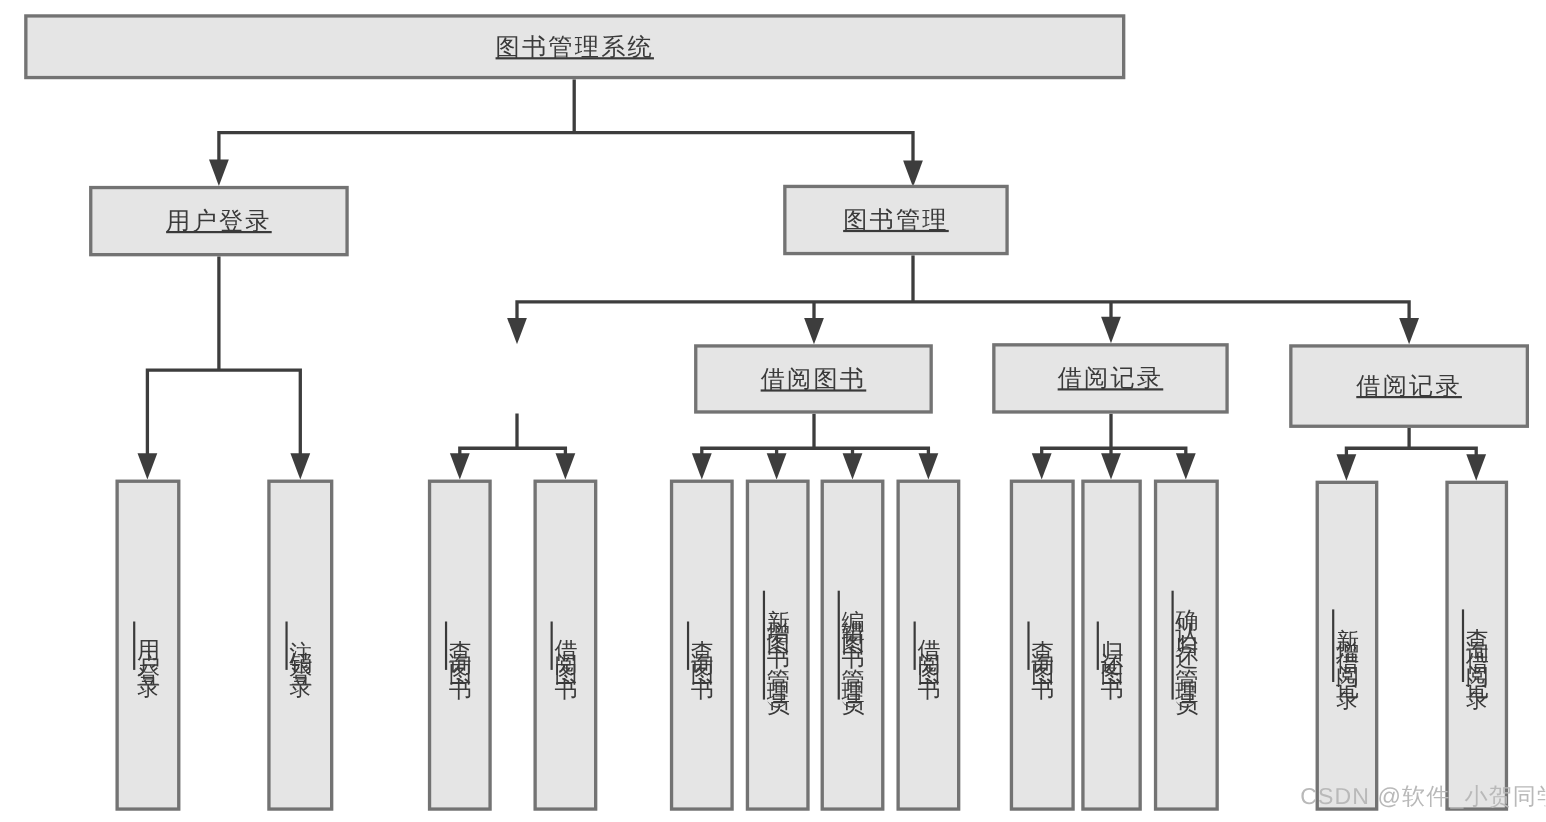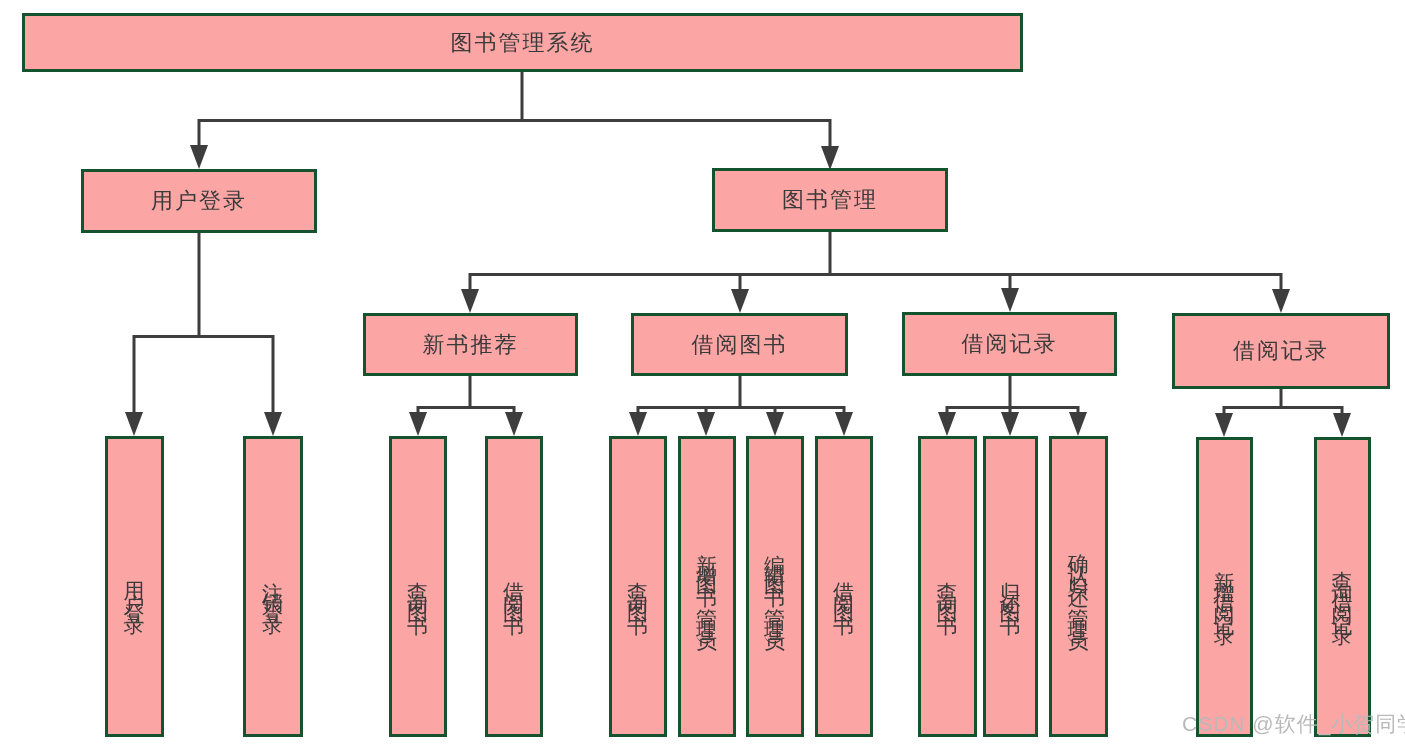--- a/index.html
+++ b/index.html
@@ -7,27 +7,28 @@
   body { font-family: "Liberation Sans", sans-serif; }
   .canvas {
     position: relative;
     width: 1405px;
     height: 747px;
     background: #ffffff;
     overflow: hidden;
   }
   .node {
     position: absolute;
-    background: #fca5a5;
-    border: 3px solid #14532d;
+    background: #e5e5e5;
+    border: 3px solid #737373;
     color: #3a3a3a;
     display: flex;
     align-items: center;
     justify-content: center;
     text-align: center;
+    text-decoration: underline;
   }
   .hbox {
     font-size: 22px;
     letter-spacing: 2px;
     white-space: nowrap;
   }
   .vbox {
     writing-mode: vertical-rl;
     text-orientation: mixed;
     font-size: 21px;
@@ -87,23 +88,22 @@
       <polygon points="1001,412 1019,412 1010,436"></polygon>
       <polygon points="1069,412 1087,412 1078,436"></polygon>
       <polygon points="1215,413 1233,413 1224,437"></polygon>
       <polygon points="1333,413 1351,413 1342,437"></polygon>
     </g>
   </svg>
 
   <div class="node hbox" style="left:22px; top:13px; width:1001px; height:59px;">图书管理系统</div>
 
   <div class="node hbox" style="left:81px; top:169px; width:236px; height:64px;">用户登录</div>
-  <div class="node hbox" style="left:712px; top:168px; width:236px; height:64px;">图书管理</div>
+  <div class="node hbox" style="left:712px; top:168px; width:205px; height:64px;">图书管理</div>
 
-  <div class="node hbox" style="left:363px; top:313px; width:215px; height:63px;">新书推荐</div>
   <div class="node hbox" style="left:631px; top:313px; width:217px; height:63px;">借阅图书</div>
   <div class="node hbox" style="left:902px; top:312px; width:215px; height:64px;">借阅记录</div>
   <div class="node hbox" style="left:1172px; top:313px; width:218px; height:76px;">借阅记录</div>
 
   <div class="node vbox" style="left:105px; top:436px; width:59px; height:301px;">用户登录</div>
   <div class="node vbox" style="left:243px; top:436px; width:60px; height:301px;">注销登录</div>
 
   <div class="node vbox" style="left:389px; top:436px; width:58px; height:301px;">查询图书</div>
   <div class="node vbox" style="left:485px; top:436px; width:58px; height:301px;">借阅图书</div>
 

